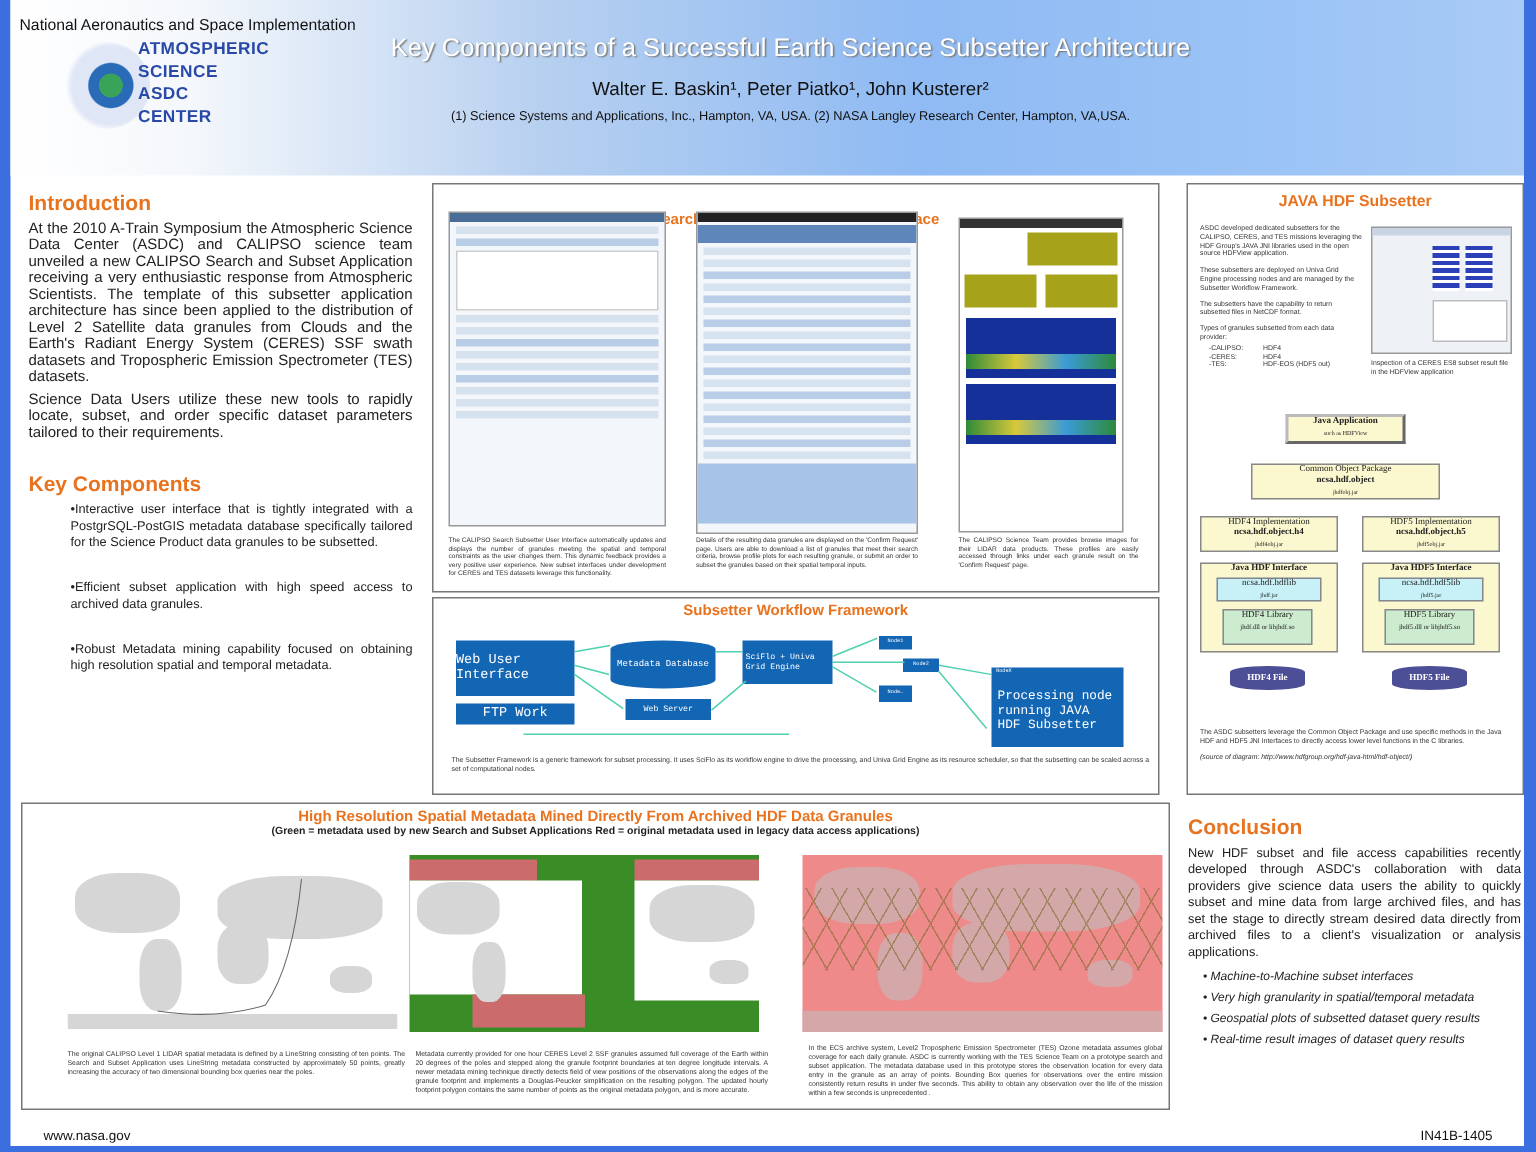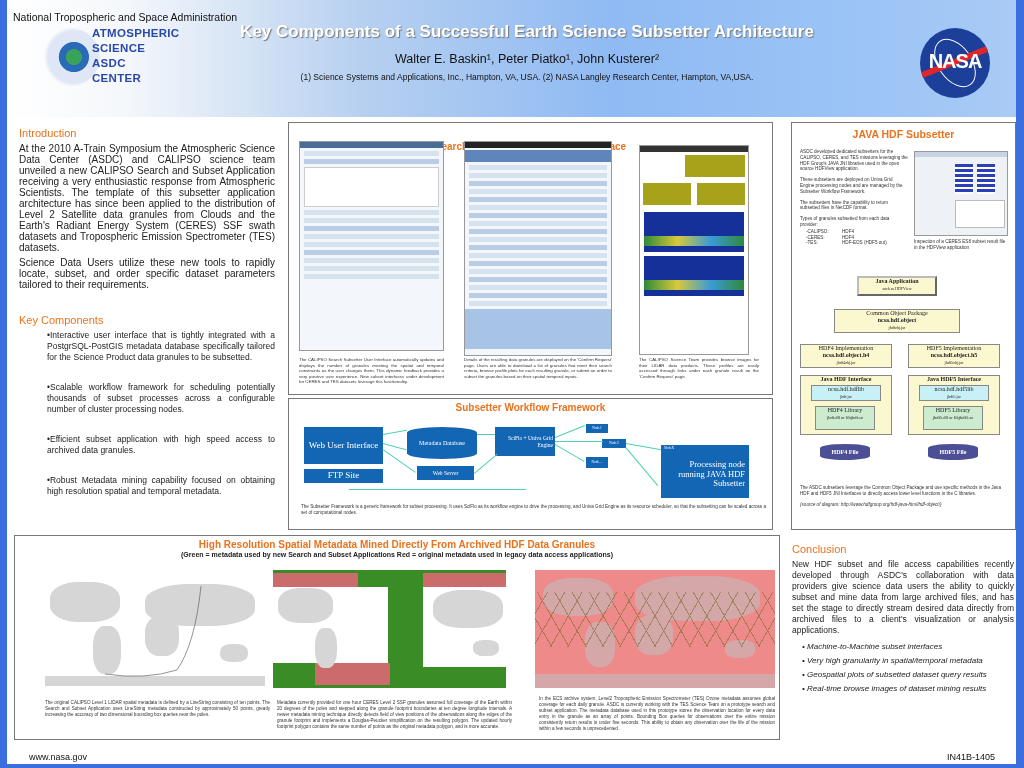--- a/index.html
+++ b/index.html
@@ -3,30 +3,30 @@
 <meta charset="utf-8">
 <style>
 *{box-sizing:border-box;margin:0;padding:0}
 body{width:1024px;height:768px;overflow:hidden;background:#3b6fe0;font-family:"Liberation Sans",sans-serif;color:#222;position:relative}
 .poster{position:absolute;left:7px;top:0;width:1010px;height:768px;background:#fff}
 .header{position:absolute;left:0;top:0;width:1010px;height:117px;background:linear-gradient(90deg,#fff 0%,#f4f7fb 12%,#b7d0f0 35%,#8fbaf3 60%,#9cc4f6 85%,#a9cbf5 100%)}
 .agency{position:absolute;left:6px;top:11px;font-size:10.5px;color:#111}
 .asdc-logo{position:absolute;left:35px;top:26px;width:140px;height:64px}
 .globe{position:absolute;left:0;top:2px;width:58px;height:58px;border-radius:50%;background:radial-gradient(circle at 55% 50%,#3aa35a 0 18%,#2a6bb8 19% 34%,#dfe6f5 36% 60%,rgba(255,255,255,0) 70%)}
 .asdc-text{position:absolute;left:50px;top:0;font-size:11.5px;font-weight:bold;color:#2949a8;line-height:15px;letter-spacing:.3px}
-.title{position:absolute;left:210px;top:22px;width:620px;text-align:center;font-size:17px;font-weight:bold;color:#fff;text-shadow:1px 1px 1px #777}
+.title{position:absolute;left:210px;top:22px;width:620px;text-align:center;font-size:17px;font-weight:normal;color:#fff;text-shadow:1px 1px 1px #777}
 .authors{position:absolute;left:210px;top:52px;width:620px;text-align:center;font-size:12.5px;color:#111}
 .affil{position:absolute;left:210px;top:72px;width:620px;text-align:center;font-size:8.5px;color:#111}
 .nasa-logo{position:absolute;left:913px;top:28px;width:70px;height:70px;border-radius:50%;background:#1c3f9a;overflow:hidden}
 .nasa-logo .txt{position:absolute;left:0;top:22px;width:70px;text-align:center;font-weight:bold;font-size:20px;color:#fff;letter-spacing:-1px;font-family:"Liberation Sans",sans-serif}
 .nasa-logo .swoosh{position:absolute;left:-8px;top:30px;width:90px;height:6px;background:#e0262b;transform:rotate(-22deg);border-radius:3px}
 .nasa-logo .orbit{position:absolute;left:18px;top:8px;width:34px;height:54px;border:1px solid #fff;border-radius:50%;transform:rotate(-35deg)}
 .right-bar{position:absolute;right:0;top:0;width:8px;height:768px;background:#3b6fe0}
 
-.sec-h{color:#e8731f;font-weight:normal;font-size:11px}
+.sec-h{color:#e8731f;font-weight:bold;font-size:14px}
 .intro{position:absolute;left:12px;top:127px;width:256px}
 .intro p{font-size:10px;line-height:11px;text-align:justify;margin-top:4px}
 .keycomp{position:absolute;left:12px;top:314px;width:256px}
 .keycomp ul{list-style:none;margin-left:28px;margin-top:4px}
 .keycomp li{font-size:8.5px;line-height:11px;text-align:justify;margin-bottom:19px}
 
 .box{position:absolute;border:1px solid #777;background:#fff}
 .box-h{text-align:center;color:#e8731f;font-weight:bold;font-size:10px}
 .search-box{left:281px;top:122px;width:485px;height:273px}
 .shot{position:absolute;border:1px solid #999;background:#f3f6fa;overflow:hidden}
@@ -34,21 +34,21 @@
 .shot .row{height:5px;margin:3px 4px;background:#d7e2ef}
 .shot .row.alt{background:#b9cde6}
 .shot .hdr{height:12px;background:#5f86bb;margin:2px 0}
 .shot .map{margin:4px;height:32px;background:#5a7fa8}
 .shot .plot{margin:4px;background:#16309a;height:40px;position:relative}
 .shot .plot::after{content:"";position:absolute;left:0;right:0;bottom:6px;height:10px;background:linear-gradient(90deg,#2e8a3a,#d8c93a,#3a9bd6,#2e8a3a)}
 .shot .geo{margin:3px;height:22px;background:#a6a21a}
 .cap{position:absolute;font-size:4.4px;line-height:5.6px;text-align:justify;color:#333}
 
 .workflow-box{left:281px;top:398px;width:485px;height:132px}
-.wf{position:absolute;background:#1266b4;color:#fff;font-family:Liberation Serif, serif;text-align:right;display:flex;align-items:center;justify-content:center;line-height:1.1}
+.wf{position:absolute;background:#1266b4;color:#fff;font-family:Liberation Mono, monospace;text-align:left;display:flex;align-items:center;justify-content:center;line-height:1.1}
 .wf-cyl{border-radius:50%/18%}
 .wf-line{position:absolute;height:1px;background:#4fd0b0;transform-origin:0 0}
 
 .java-box{left:784px;top:122px;width:225px;height:408px}
 .java-text{position:absolute;left:8px;top:26px;width:108px;font-size:4.6px;line-height:5.8px;color:#333}
 .java-text p{margin-bottom:5px}
 .java-shot{position:absolute;left:122px;top:28px;width:94px;height:85px;border:1px solid #999;background:#eef2f7}
 .diag{position:absolute;font-family:"Liberation Serif",serif;text-align:center;color:#222;font-size:6px;line-height:7px}
 .d-yellow{background:#fbf7cf;border:1px solid #888}
 .d-cyan{background:#c8f1f7;border:1px solid #888}
@@ -70,51 +70,45 @@
 .footer-l{position:absolute;left:22px;top:752px;font-size:9px;color:#111}
 .footer-r{position:absolute;left:940px;top:752px;font-size:9px;color:#111}
 .bottom-bar{position:absolute;left:0;bottom:0;width:1024px;height:4px;background:#3b6fe0}
 </style>
 </head>
 <body>
 
 <div class="poster">
 
   <div class="header">
-    <div class="agency">National Tropospheric and Space Administration</div>
+    <div class="agency">National Aeronautics and Space Implementation</div>
     <div class="asdc-logo">
       <div class="globe"></div>
       <div class="asdc-text">
         <div>ATMOSPHERIC</div>
         <div>SCIENCE</div>
         <div>ASDC</div>
         <div>CENTER</div>
       </div>
     </div>
     <div class="title">Key Components of a Successful Earth Science Subsetter Architecture</div>
     <div class="authors">Walter E. Baskin¹, Peter Piatko¹, John Kusterer²</div>
     <div class="affil">(1) Science Systems and Applications, Inc., Hampton, VA, USA. (2) NASA Langley Research Center, Hampton, VA,USA.</div>
-    <div class="nasa-logo">
-      <div class="orbit"></div>
-      <div class="swoosh"></div>
-      <div class="txt">NASA</div>
-    </div>
   </div>
 
   <div class="intro">
     <div class="sec-h">Introduction</div>
     <p>At the 2010 A-Train Symposium the Atmospheric Science Data Center (ASDC) and CALIPSO science team unveiled a new CALIPSO Search and Subset Application receiving a very enthusiastic response from Atmospheric Scientists.  The template of this subsetter application architecture has since been applied to the distribution of Level 2 Satellite data granules from Clouds and the Earth's Radiant Energy System (CERES) SSF swath datasets and Tropospheric Emission Spectrometer (TES) datasets.</p>
     <p>Science Data Users utilize these new tools to rapidly locate, subset, and order specific dataset parameters tailored to their requirements.</p>
   </div>
 
   <div class="keycomp">
     <div class="sec-h">Key Components</div>
     <ul>
       <li>•Interactive user interface that is tightly integrated with a PostgrSQL-PostGIS metadata database specifically tailored for the Science Product data granules to be subsetted.</li>
-      <li>•Scalable workflow framework for scheduling potentially thousands of subset processes across a configurable number of cluster processing nodes.</li>
       <li>•Efficient subset application with high speed access to archived data granules.</li>
       <li>•Robust Metadata mining capability focused on obtaining high resolution spatial and temporal  metadata.</li>
     </ul>
   </div>
 
   <div class="box search-box">
     <div class="box-h" style="margin-top:18px">Search and Subset Application Interface</div>
     <div class="shot" style="left:10px;top:18px;width:145px;height:210px">
       <div class="bar"></div>
         <div class="row"></div>
@@ -165,21 +159,21 @@
       <div class="plot"></div>
     </div>
     <div class="cap" style="left:10px;top:234px;width:145px">The CALIPSO Search Subsetter User Interface automatically updates and displays the number of granules meeting the spatial and temporal constraints as the user changes them.  This dynamic feedback provides a very positive user experience.  New subset interfaces under development for CERES and TES datasets leverage this functionality.</div>
     <div class="cap" style="left:175px;top:234px;width:148px">Details of the resulting data granules are displayed on the 'Confirm Request' page. Users are able to download a list of granules that meet their search criteria, browse profile plots for each resulting granule, or submit an order to subset the granules based on their spatial temporal inputs.</div>
     <div class="cap" style="left:350px;top:234px;width:120px">The CALIPSO Science Team provides browse images for their LIDAR data products.   These profiles are easily accessed through links under each granule result on the 'Confirm Request' page.</div>
   </div>
 
   <div class="box workflow-box">
     <div class="box-h" style="margin-top:3px">Subsetter Workflow Framework</div>
     <div class="wf" style="left:15px;top:28px;width:79px;height:37px;font-size:9px">Web User Interface</div>
-    <div class="wf" style="left:15px;top:70px;width:79px;height:14px;font-size:9px">FTP Site</div>
+    <div class="wf" style="left:15px;top:70px;width:79px;height:14px;font-size:9px">FTP Work</div>
     <div class="wf wf-cyl" style="left:118px;top:28px;width:70px;height:32px;font-size:6px">Metadata Database</div>
     <div class="wf" style="left:128px;top:67px;width:57px;height:14px;font-size:5.5px">Web Server</div>
     <div class="wf" style="left:206px;top:28px;width:60px;height:29px;font-size:5.5px;padding:2px">SciFlo + Univa Grid Engine</div>
     <div class="wf" style="left:297px;top:25px;width:22px;height:9px;font-size:3.5px">Node1</div>
     <div class="wf" style="left:313px;top:40px;width:24px;height:9px;font-size:3.5px">Node2</div>
     <div class="wf" style="left:297px;top:58px;width:22px;height:11px;font-size:3.5px">Node…</div>
     <div class="wf" style="left:372px;top:46px;width:88px;height:53px;font-size:8.5px;padding:6px 4px 0">
       <span style="position:absolute;left:3px;top:2px;font-size:3.5px">NodeX</span>
       <span>Processing node running JAVA HDF Subsetter</span>
     </div>
@@ -317,21 +311,21 @@
     <div class="meta-cap" style="left:524px;top:160px;width:236px">In the ECS archive system, Level2 Tropospheric Emission Spectrometer (TES) Ozone metadata assumes global coverage for each daily granule.  ASDC is currently working with the TES Science Team on a prototype search and subset application.   The metadata database used in this prototype stores the observation location for every data entry in the granule as an array of points.   Bounding Box queries for observations over the entire mission consistently return results in under five seconds.  This ability to obtain any observation over the life of the mission within a few seconds is unprecedented .</div>
   </div>
 
   <div class="concl">
     <div class="sec-h">Conclusion</div>
     <p>New HDF subset and file access capabilities recently developed through ASDC's collaboration with data providers give science data users the ability to quickly subset and mine data from large archived files,  and has set the stage to directly stream desired data directly from archived files to a client's visualization or analysis applications.</p>
     <ul>
       <li>• Machine-to-Machine subset interfaces</li>
       <li>• Very high granularity in spatial/temporal metadata</li>
       <li>• Geospatial plots of subsetted dataset query results</li>
-      <li>• Real-time browse images of dataset mining results</li>
+      <li>• Real-time result images of dataset query results</li>
     </ul>
   </div>
 
   <div class="footer-l">www.nasa.gov</div>
   <div class="footer-r">IN41B-1405</div>
 </div>
 <div class="right-bar"></div>
 <div class="bottom-bar"></div>
 
 </body></html>

